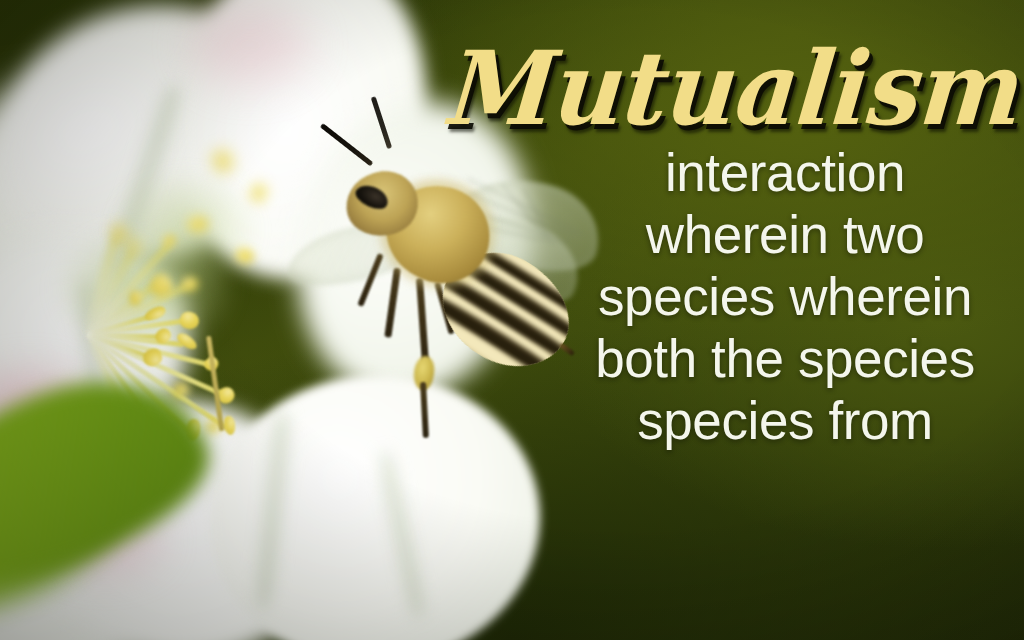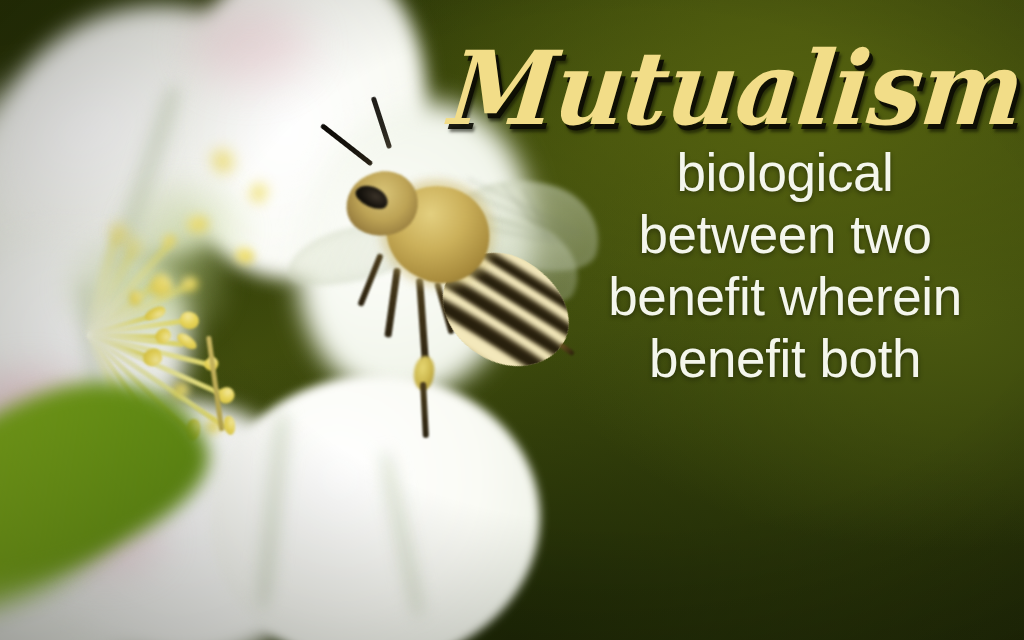--- a/index.html
+++ b/index.html
@@ -435,19 +435,20 @@
       <div class="antenna ant1"></div>
       <div class="antenna ant2"></div>
     </div>
   </div>
 
   <div class="bg-vign"></div>
 
   <div class="title">Mutualism</div>
 
   <div class="body-text" id="body-text">
-      <span class="ln">biological</span>
-      <span class="ln">between two</span>
-      <span class="ln">benefit wherein</span>
-      <span class="ln">benefit both</span>
+      <span class="ln">interaction</span>
+      <span class="ln">wherein two</span>
+      <span class="ln">species wherein</span>
+      <span class="ln">both the species</span>
+      <span class="ln">species from</span>
     </div>
 
 </div>
 
 </body></html>

